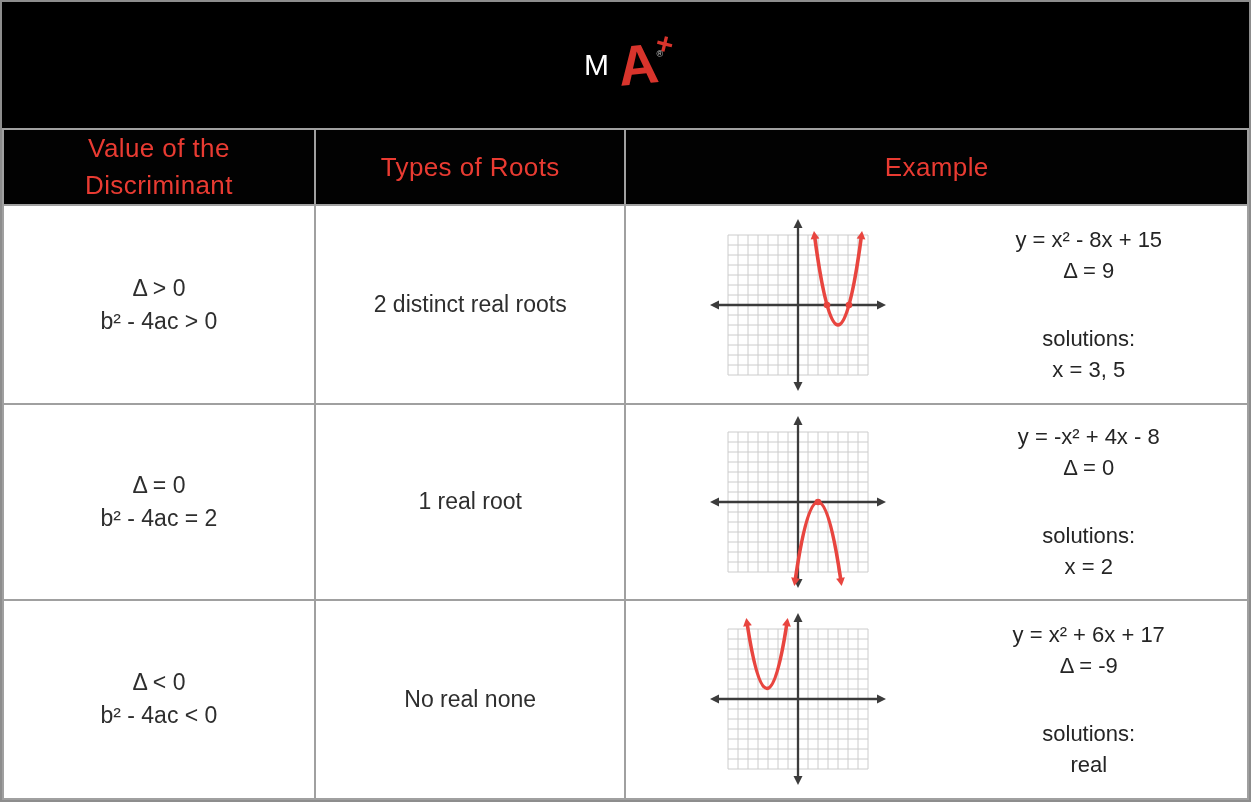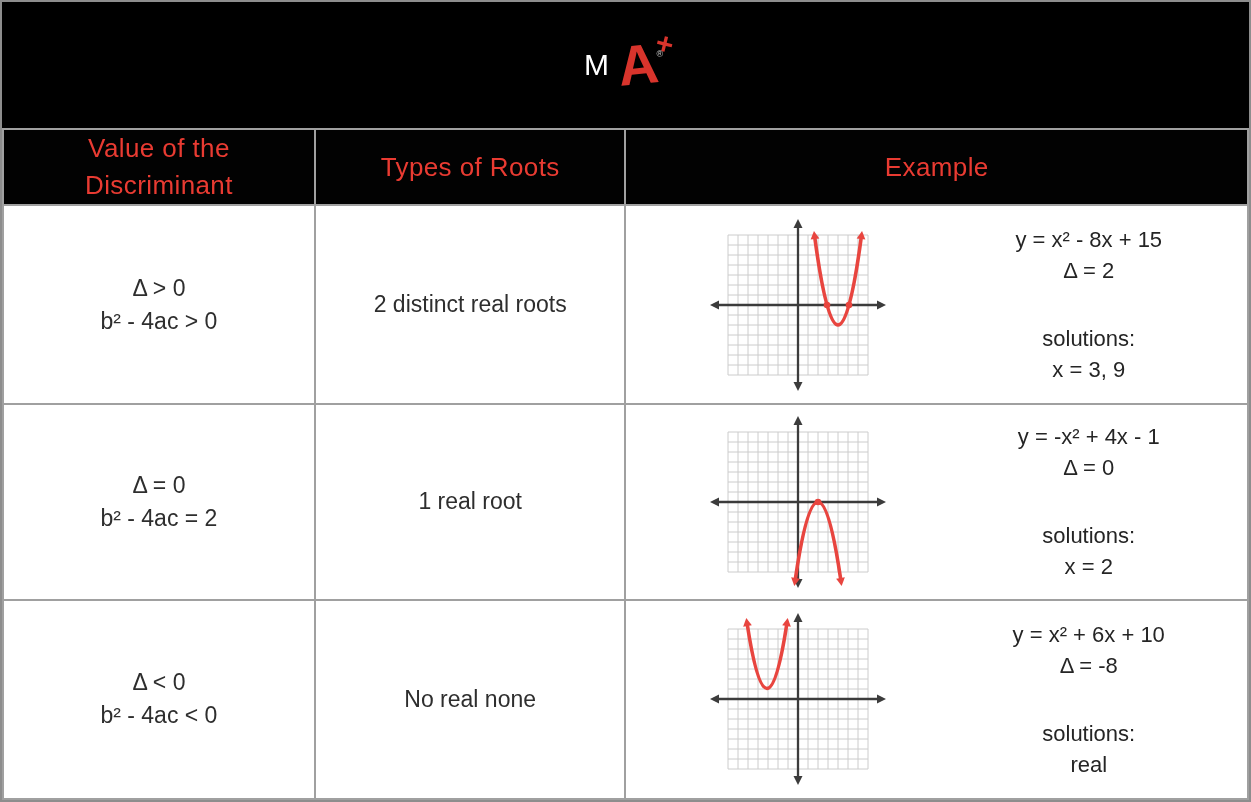--- a/index.html
+++ b/index.html
@@ -153,23 +153,23 @@
                   <polygon points="90,174 85.5,165 94.5,165" fill="#3c3c3c"></polygon>
                   <path d="M 107 22 Q 130 194 153 22" fill="none" stroke="#e8453f" stroke-width="3.6" stroke-linecap="round"></path>
                   <polygon points="105.93967058149772,14.070580000765592 111.36118099957892,21.41681881982375 102.63881900042108,22.58318118017625" fill="#e8453f"></polygon>
                   <polygon points="154.06032941850228,14.07058000076559 157.36118099957892,22.58318118017625 148.63881900042108,21.41681881982375" fill="#e8453f"></polygon>
                   <circle cx="119" cy="88" r="3.3" fill="#e8453f"></circle>
                   <circle cx="141" cy="88" r="3.3" fill="#e8453f"></circle>
                 </svg>
               </div>
             <div class="ex-text">
               <p>y = x² - 8x + 15</p>
-              <p>Δ = 2</p>
+              <p>Δ = 9</p>
               <p class="sol-label">solutions:</p>
-              <p>x = 3, 9</p>
+              <p>x = 3, 5</p>
             </div>
           </div>
         </td>
       </tr>
 
       <tr style="height:187px;">
         <td class="cell-center">
           <div>Δ = 0</div>
           <div>b² - 4ac = 2</div>
         </td>
@@ -214,21 +214,21 @@
                   <polygon points="178,88 169,83.5 169,92.5" fill="#3c3c3c"></polygon>
                   <polygon points="90,2 85.5,11 94.5,11" fill="#3c3c3c"></polygon>
                   <polygon points="90,174 85.5,165 94.5,165" fill="#3c3c3c"></polygon>
                   <path d="M 87.5 164 Q 110 12 132.5 164" fill="none" stroke="#e8453f" stroke-width="3.6" stroke-linecap="round"></path>
                   <polygon points="86.32855416592515,171.91376741241672 83.14742792317081,163.35570479125883 91.85257207682919,164.64429520874117" fill="#e8453f"></polygon>
                   <polygon points="133.67144583407483,171.91376741241672 128.1474279231708,164.64429520874117 136.8525720768292,163.35570479125883" fill="#e8453f"></polygon>
                   <circle cx="110" cy="88" r="3.3" fill="#e8453f"></circle>
                 </svg>
               </div>
             <div class="ex-text">
-              <p>y = -x² + 4x - 1</p>
+              <p>y = -x² + 4x - 8</p>
               <p>Δ = 0</p>
               <p class="sol-label">solutions:</p>
               <p>x = 2</p>
             </div>
           </div>
         </td>
       </tr>
 
       <tr>
         <td class="cell-center">
@@ -275,22 +275,22 @@
                   <polygon points="2,88 11,83.5 11,92.5" fill="#3c3c3c"></polygon>
                   <polygon points="178,88 169,83.5 169,92.5" fill="#3c3c3c"></polygon>
                   <polygon points="90,2 85.5,11 94.5,11" fill="#3c3c3c"></polygon>
                   <polygon points="90,174 85.5,165 94.5,165" fill="#3c3c3c"></polygon>
                   <path d="M 39.5 15 Q 59 140 78.5 15" fill="none" stroke="#e8453f" stroke-width="3.6" stroke-linecap="round"></path>
                   <polygon points="38.26691399911389,7.095602558422388 43.84741859286768,14.32180269951264 35.15258140713232,15.67819730048736" fill="#e8453f"></polygon>
                   <polygon points="79.7330860008861,7.095602558422388 82.84741859286768,15.67819730048736 74.15258140713232,14.32180269951264" fill="#e8453f"></polygon>
                 </svg>
               </div>
             <div class="ex-text">
-              <p>y = x² + 6x + 10</p>
-              <p>Δ = -8</p>
+              <p>y = x² + 6x + 17</p>
+              <p>Δ = -9</p>
               <p class="sol-label">solutions:</p>
               <p>real</p>
             </div>
           </div>
         </td>
       </tr>
     </tbody>
   </table>
 </div>
 

